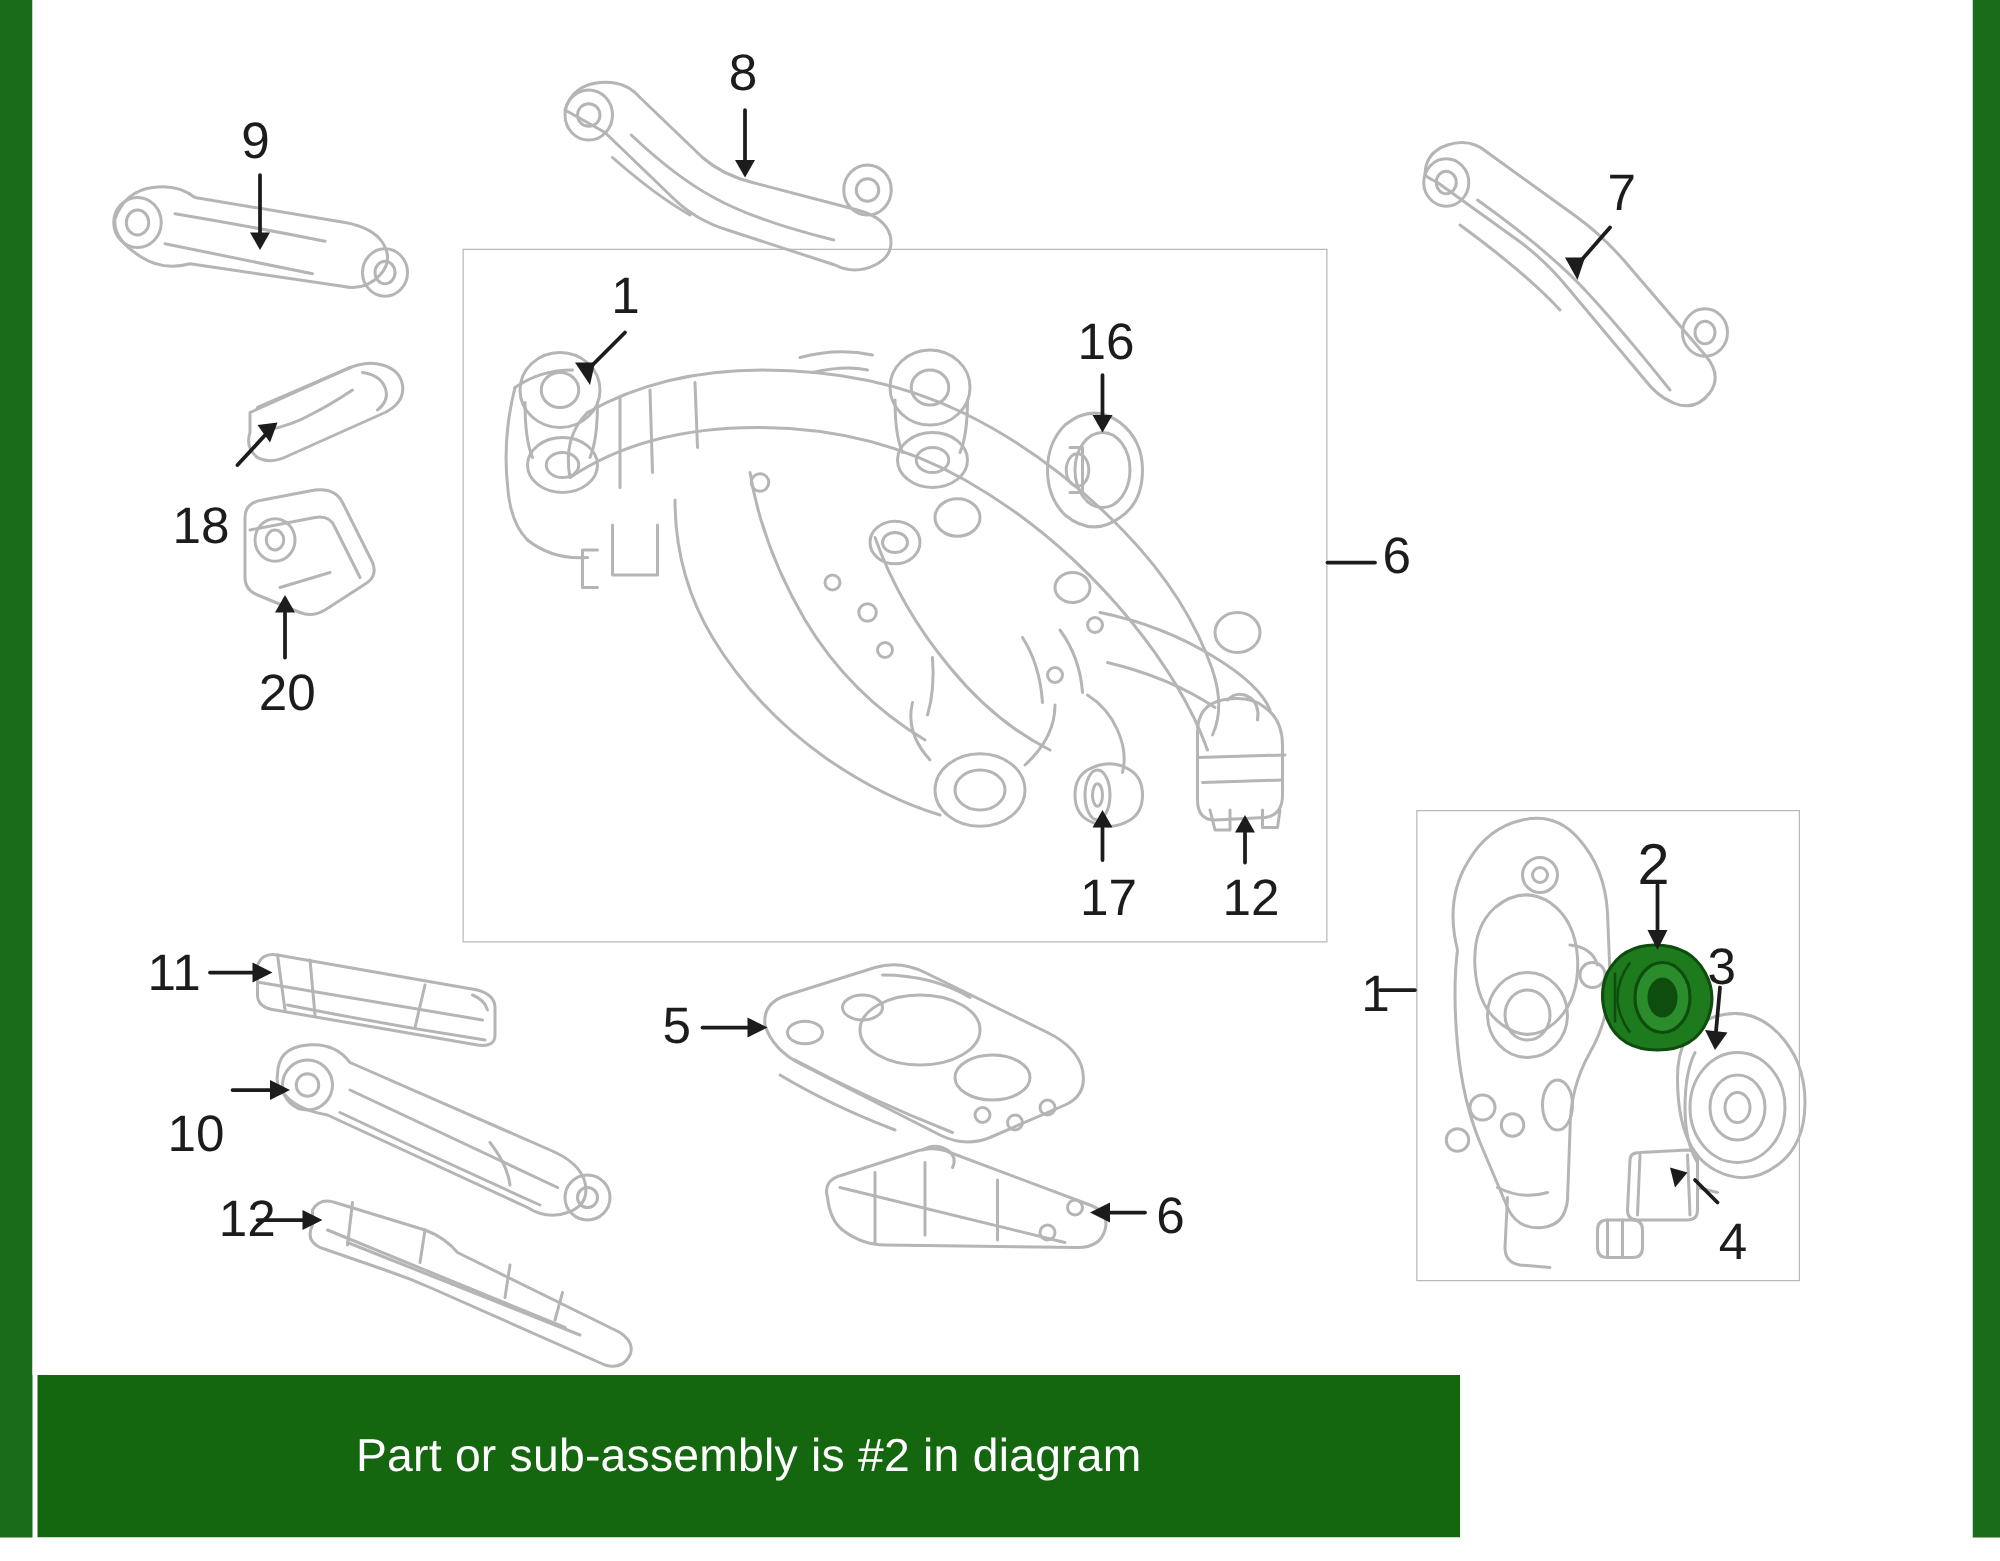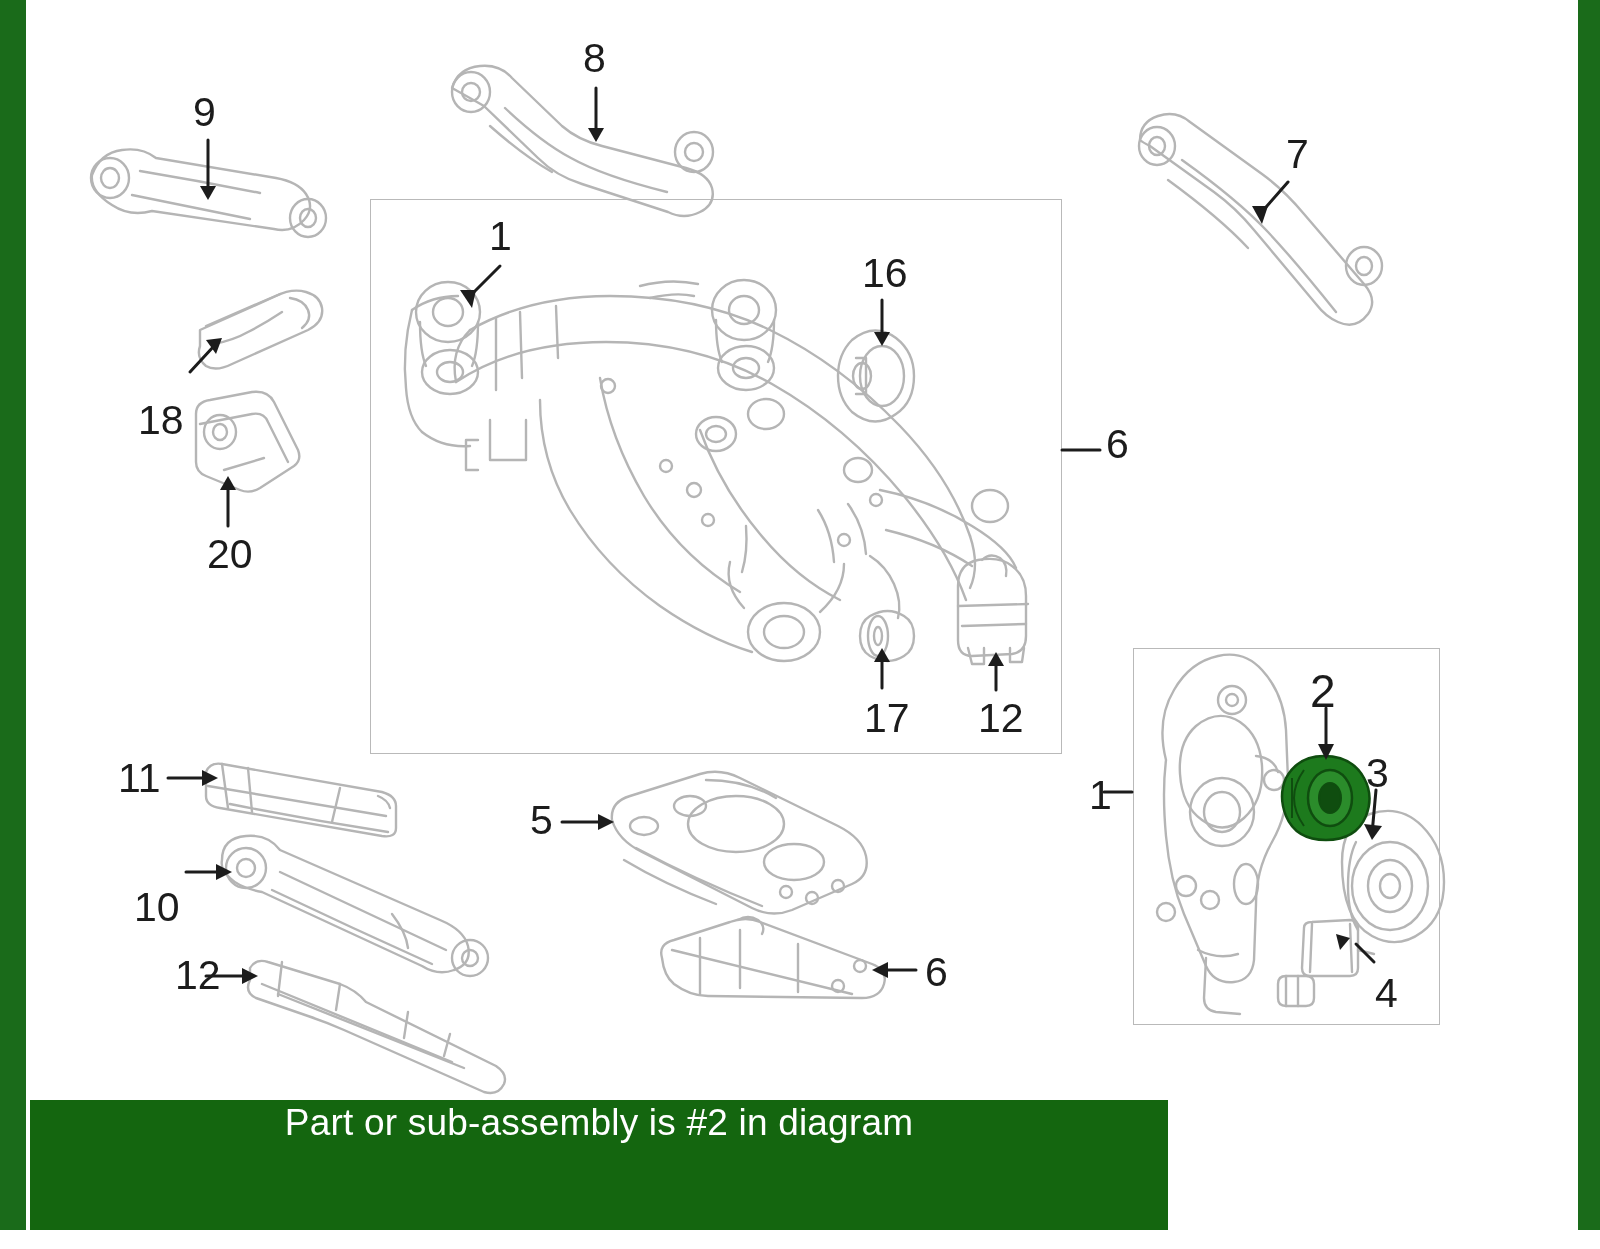--- a/index.html
+++ b/index.html
@@ -46,21 +46,21 @@
     position: absolute;
     left: 30px;
     top: 1100px;
     width: 1138px;
     height: 130px;
     background: #14660f;
     color: #ffffff;
     display: flex;
     flex-direction: column;
     align-items: center;
-    justify-content: flex-start;
+    justify-content: center;
     line-height: 1.22;
   }
   .banner .line {
     font-size: 37px;
     letter-spacing: 0.2px;
     white-space: nowrap;
   }
   .banner-fill-right {
     position: absolute;
     left: 1168px;

